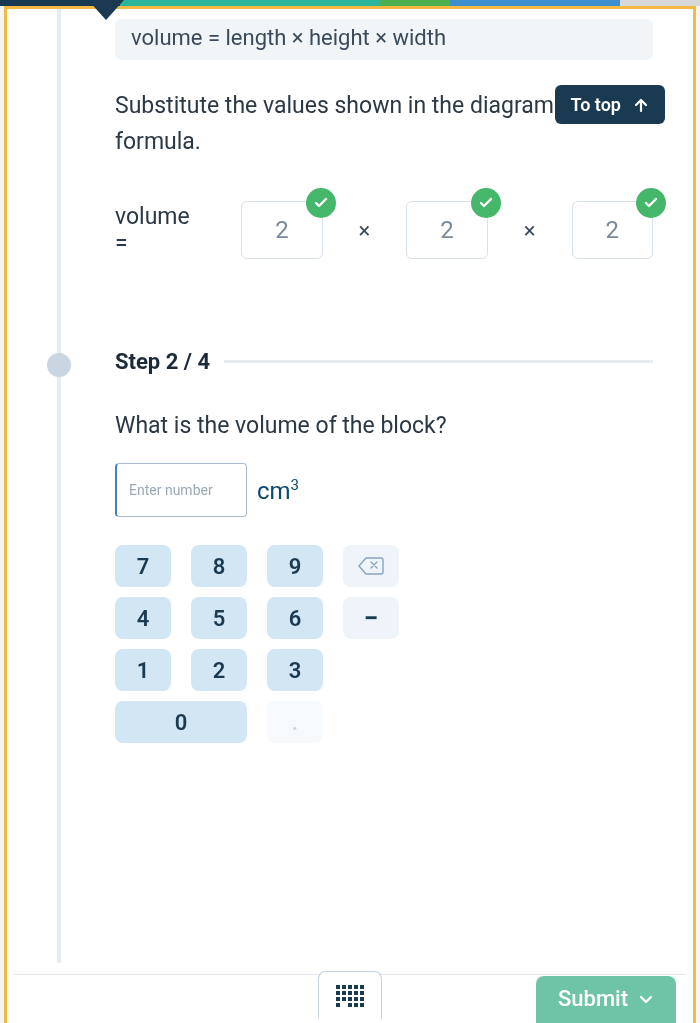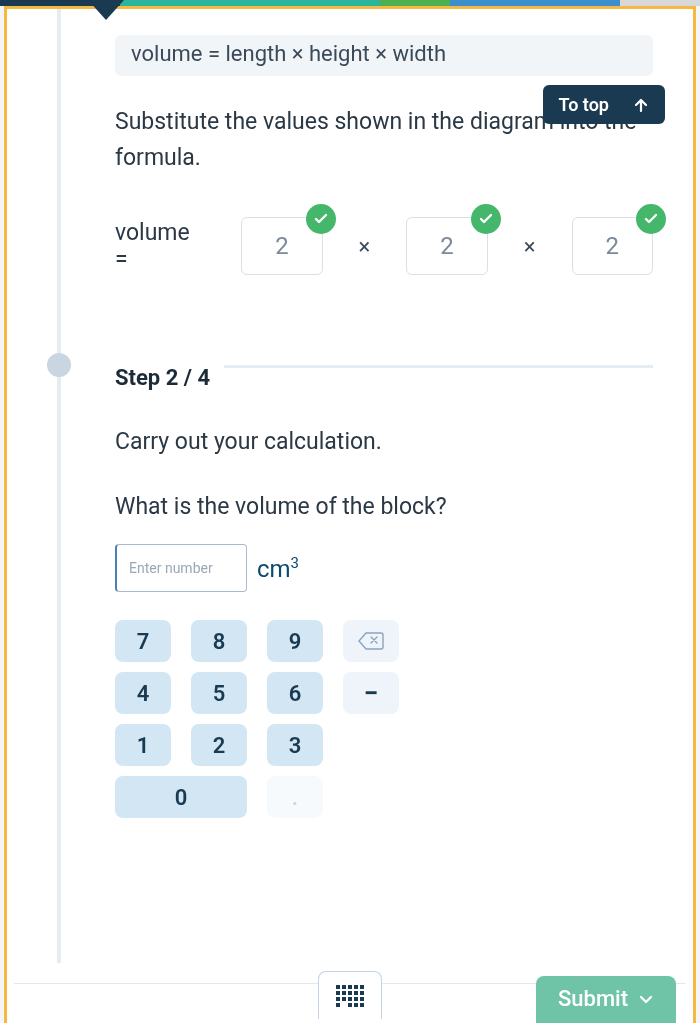--- a/index.html
+++ b/index.html
@@ -67,21 +67,21 @@
       top: 344px;
       width: 24px; height: 24px;
       background: #c9d6e2;
       border-radius: 50%;
       z-index: 2;
     }
     .formula-box {
       background: #f2f5f8;
       border-radius: 6px;
       padding: 6px 16px 10px;
-      margin: 16px 0 28px 38px;
+      margin: 0 0 28px 38px;
       font-size: 22px;
       color: #3a4a5a;
     }
     .instruction {
       font-size: 23px;
       color: #2b3845;
       line-height: 1.55;
       margin: 0 0 42px 38px;
     }
     .to-top {
@@ -89,21 +89,21 @@
       top: 66px;
       right: 18px;
       background: #1a3a52;
       color: #fff;
       border-radius: 6px;
       padding: 9px 16px;
       font-size: 18px;
       font-weight: 600;
       display: flex;
       align-items: center;
-      gap: 24px;
+      gap: 12px;
       z-index: 10;
       cursor: pointer;
     }
     .equation {
       display: flex;
       align-items: center;
       margin: 0 0 90px 38px;
       font-size: 23px;
       color: #2b3845;
       gap: 36px;
@@ -129,20 +129,21 @@
       background: #44b76a;
       border-radius: 50%;
       display: flex;
       align-items: center;
       justify-content: center;
     }
     .check svg { width: 16px; height: 16px; }
     .op { font-size: 22px; color: #3a4a5a; }
     .step-header {
       display: flex;
+      align-items: center;
       margin: 0 0 38px 38px;
       gap: 14px;
     }
     .step-header .label {
       font-size: 22px;
       font-weight: 700;
       color: #1d2b38;
     }
     .step-header .line {
       flex: 1;
@@ -160,21 +161,21 @@
       margin: 0 0 24px 38px;
     }
     .answer-row {
       display: flex;
       align-items: center;
       margin: 0 0 28px 38px;
       gap: 10px;
     }
     .answer-input {
       width: 132px;
-      height: 48px;
+      height: 54px;
       border: 1.5px solid #a8bbce;
       border-left: 2px solid #4682b4;
       border-radius: 4px;
       padding: 0 12px;
       font-size: 14px;
       color: #9aa8b6;
       display: flex;
       align-items: center;
       background: #fff;
     }
@@ -213,21 +214,21 @@
       background: #f7fafc;
       color: #c5d4e2;
     }
     .key-back svg { width: 26px; height: 18px; }
     .key-minus { font-size: 26px; font-weight: 700; color: #1a3a52; }
     .footer {
       position: absolute;
       bottom: 0;
       left: 7px;
       right: 7px;
-      height: 40px;
+      height: 49px;
       border-top: 1.5px solid #e2e8ee;
       display: flex;
       justify-content: flex-end;
       align-items: flex-end;
       padding: 0 0 0 0;
     }
     .grid-btn {
       position: absolute;
       left: 50%;
       transform: translateX(-50%);
@@ -326,21 +327,20 @@
             </svg>
         </div>
       </div>
     </div>
 
     <div class="step-header">
       <span class="label">Step 2 / 4</span>
       <span class="line"></span>
     </div>
 
-    <div class="step-text">Carry out your calculation.</div>
     <div class="q-text">What is the volume of the block?</div>
 
     <div class="answer-row">
       <div class="answer-input">
         <span>Enter number</span>
       </div>
       <span class="unit"><span>cm</span><sup>3</sup></span>
     </div>
 
     <div class="keypad">

